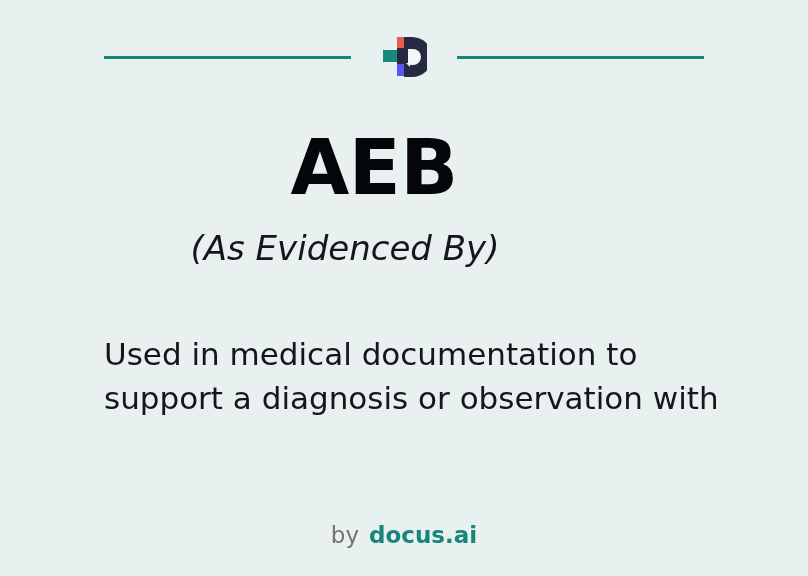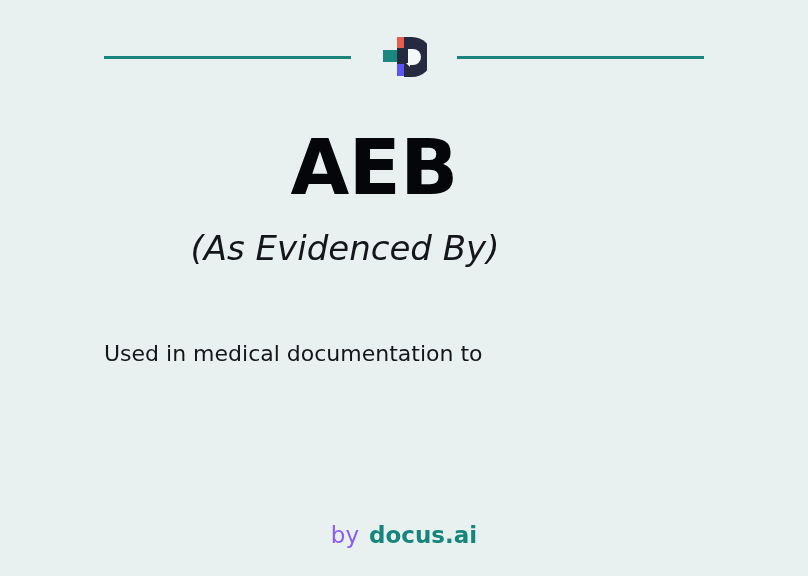--- a/index.html
+++ b/index.html
@@ -82,40 +82,40 @@
   }
 
   
   .body-text {
     position: absolute;
     top: 332px;
     left: 104px;
     width: 600px;
     text-align: left;
     font-family: "DejaVu Sans", sans-serif;
-    font-size: 22px;
+    font-size: 31px;
     font-weight: 400;
     color: #15161c;
     line-height: 44px;
   }
   .body-line { display: block; white-space: nowrap; }
 
   
   .footer {
     position: absolute;
     top: 522px;
     left: 0;
     width: 808px;
     text-align: center;
     font-family: "DejaVu Sans", sans-serif;
     font-size: 23px;
     line-height: 1.2;
   }
   .footer-by {
-    color: #8b5cf6;
+    color: #737373;
     font-weight: 400;
   }
   .footer-brand {
     color: #16857c;
     font-weight: 700;
     margin-left: 10px;
   }
 </style>
 </head>
 <body>
@@ -148,19 +148,20 @@
 
     <div class="rule rule-right"></div>
   </div>
 
   <div class="headline">AEB</div>
 
   <div class="subtitle">(As Evidenced By)</div>
 
   <div class="body-text">
     <span class="body-line">Used in medical documentation to</span>
+    <span class="body-line">support a diagnosis or observation with</span>
   </div>
 
   <div class="footer">
     <span class="footer-by">by</span><span class="footer-brand">docus.ai</span>
   </div>
 
 </div>
 
 </body></html>

